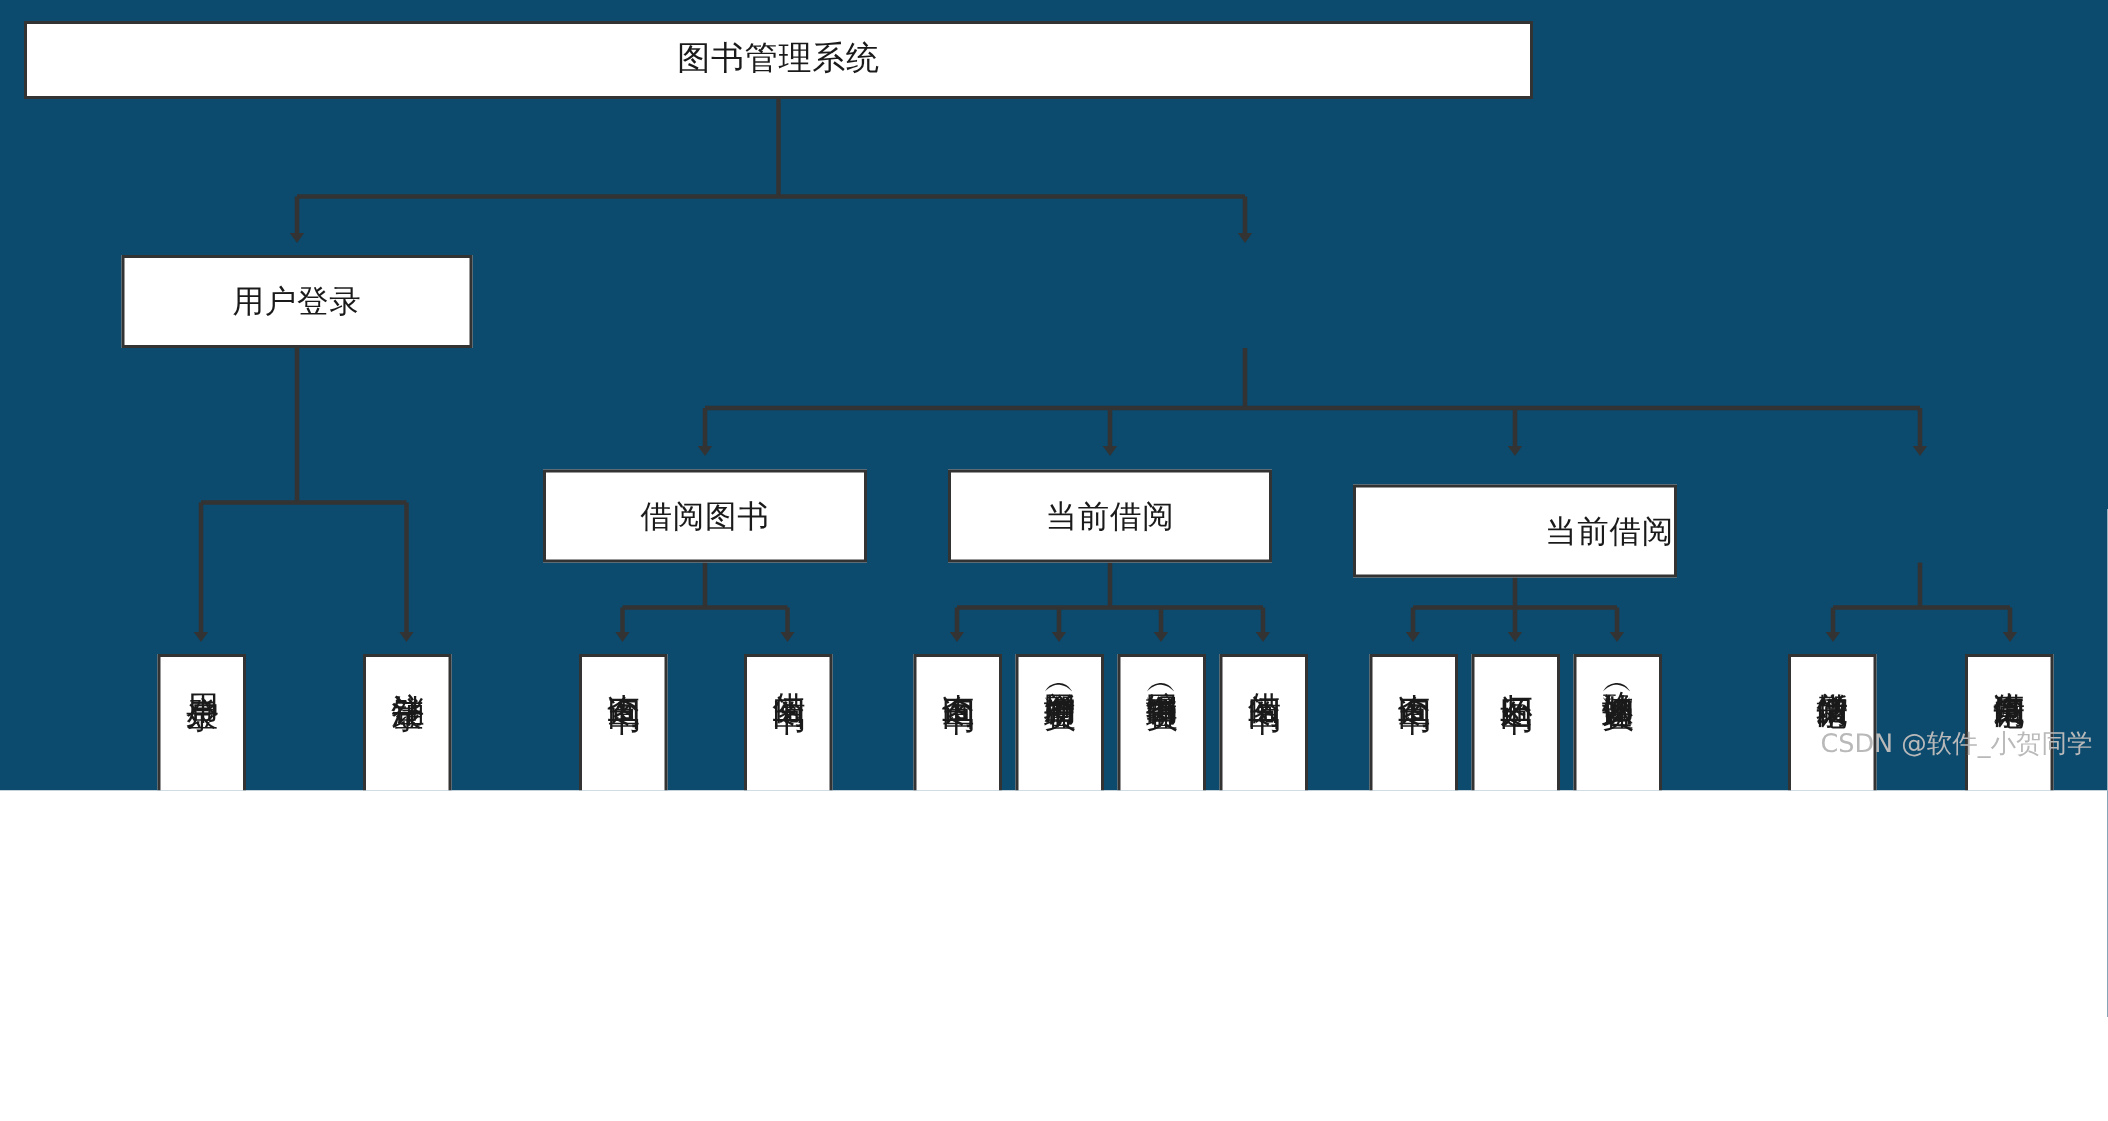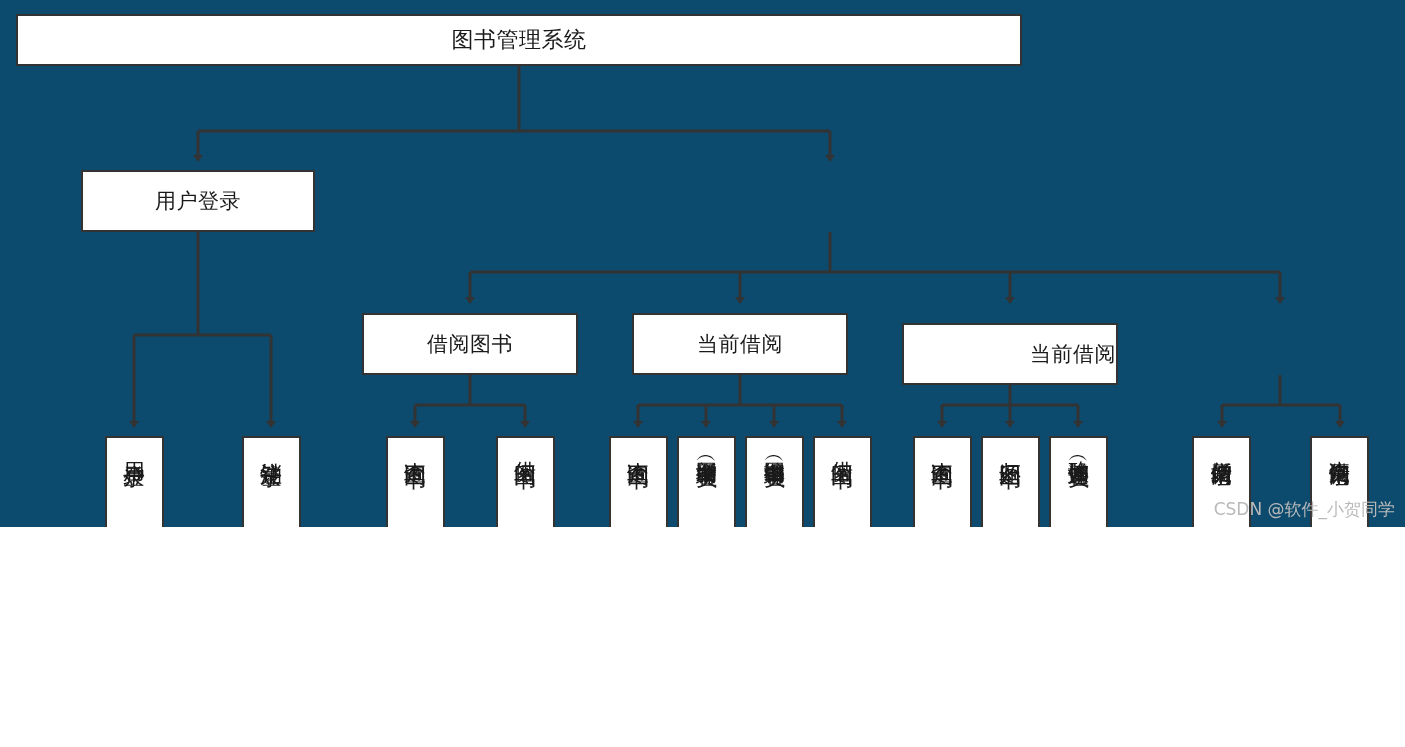--- a/index.html
+++ b/index.html
@@ -62,21 +62,21 @@
     white-space: normal;
     max-height: 100%;
   }
   .node.vertical.tall-text .node-label {
     font-size: 21px;
     letter-spacing: 1px;
   }
   #watermark {
     position: absolute;
     right: 10px;
-    bottom: 6px;
+    bottom: 20px;
     font-size: 17px;
     color: #b9b9b9;
     white-space: nowrap;
     pointer-events: none;
     font-family: "DejaVu Sans", "Liberation Sans", sans-serif;
   }
 </style>
 </head>
 <body>
 

